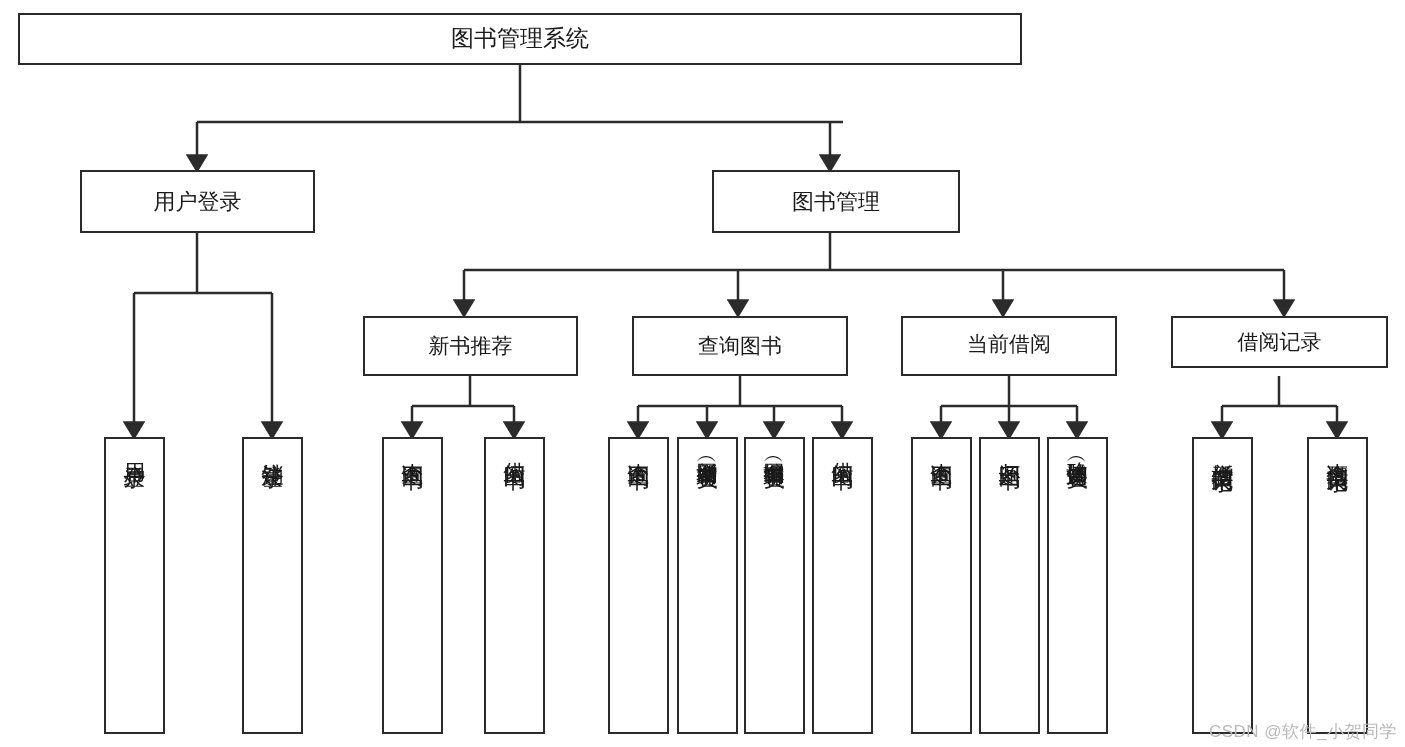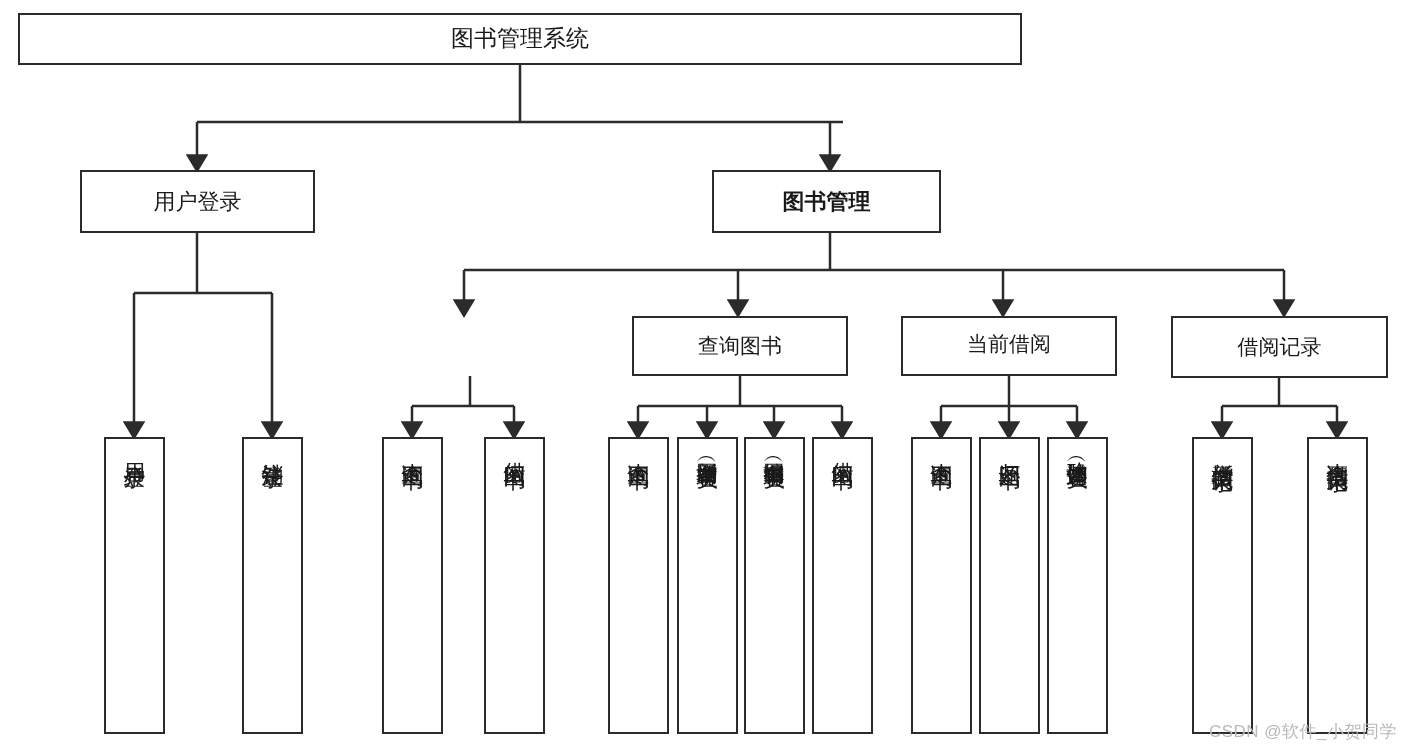--- a/index.html
+++ b/index.html
@@ -133,31 +133,34 @@
     </g>
   </svg>
 
   <div class="node node-root" style="left:18px; top:13px; width:1004px; height:52px;">
     <span class="label">图书管理系统</span>
   </div>
 
   <div class="node node-l2" style="left:80px; top:170px; width:235px; height:63px;">
     <span class="label">用户登录</span>
   </div>
-  <div class="node node-l2" style="left:712px; top:170px; width:229px; height:63px;font-weight:bold;">
+  <div class="node node-l2" style="left:712px; top:170px; width:248px; height:63px;">
     <span class="label">图书管理</span>
   </div>
 
+  <div class="node node-l3" style="left:363px; top:316px; width:215px; height:60px;">
+    <span class="label">新书推荐</span>
+  </div>
   <div class="node node-l3" style="left:632px; top:316px; width:216px; height:60px;">
     <span class="label">查询图书</span>
   </div>
   <div class="node node-l3" style="left:901px; top:316px; width:216px; height:60px;font-family:Liberation Mono, monospace;">
     <span class="label">当前借阅</span>
   </div>
-  <div class="node node-l3" style="left:1171px; top:316px; width:217px; height:62px;">
+  <div class="node node-l3" style="left:1171px; top:316px; width:217px; height:52px;">
     <span class="label">借阅记录</span>
   </div>
 
   <div class="node node-leaf" style="left:104px; top:437px; width:61px; height:297px;">
     <span class="label">用户登录</span>
   </div>
   <div class="node node-leaf" style="left:242px; top:437px; width:61px; height:297px;">
     <span class="label">注销登录</span>
   </div>
 

